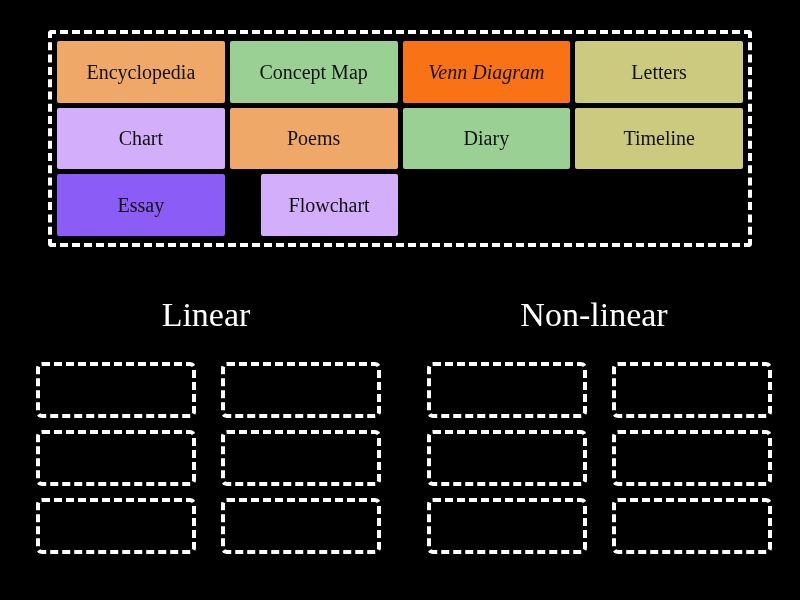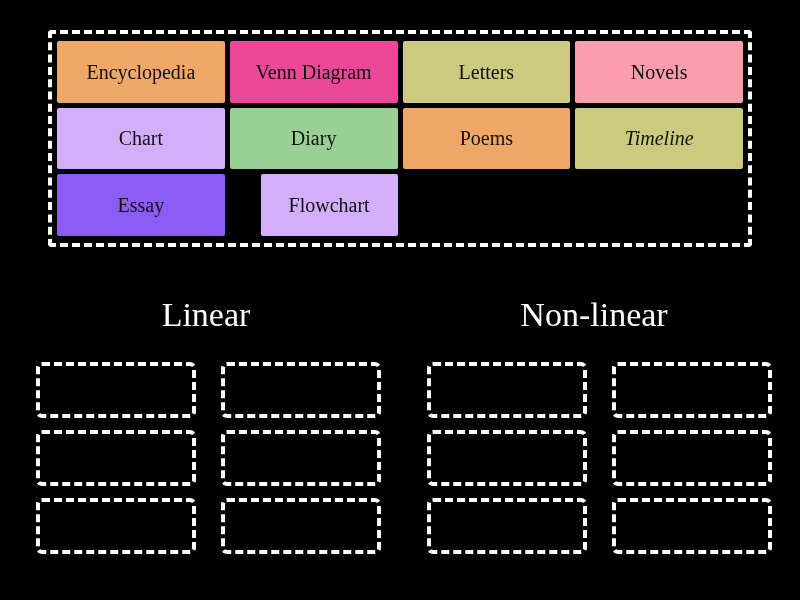--- a/index.html
+++ b/index.html
@@ -107,41 +107,41 @@
 <body>
 
 <div id="stage" style="background: rgb(0, 0, 0);">
 
   <div class="tile-bank">
     <div class="tile-grid">
 
       <div class="tile" style="background-color: rgb(240, 168, 104);">
         <span>Encyclopedia</span>
       </div>
-      <div class="tile" style="background-color: #ec4899;">
+      <div class="tile" style="background-color: rgb(154, 208, 148);">
+        <span>Concept Map</span>
+      </div>
+      <div class="tile" style="background-color: #f97316; font-style: italic;">
         <span>Venn Diagram</span>
       </div>
       <div class="tile" style="background-color: rgb(204, 202, 126);">
         <span>Letters</span>
       </div>
 
-      <div class="tile" style="background-color: rgb(250, 157, 175);">
-        <span>Novels</span>
-      </div>
       <div class="tile" style="background-color: rgb(211, 174, 250);">
         <span>Chart</span>
+      </div>
+      <div class="tile" style="background-color: rgb(240, 168, 104);">
+        <span>Poems</span>
       </div>
       <div class="tile" style="background-color: rgb(154, 208, 148);">
         <span>Diary</span>
       </div>
-      <div class="tile" style="background-color: rgb(240, 168, 104);">
-        <span>Poems</span>
-      </div>
 
-      <div class="tile" style="background-color: rgb(204, 202, 126); font-style: italic;">
+      <div class="tile" style="background-color: rgb(204, 202, 126);">
         <span>Timeline</span>
       </div>
       <div class="tile" style="background-color: #8b5cf6;">
         <span>Essay</span>
       </div>
       <div class="tile" style="background-color: rgb(211, 174, 250); margin-left: 31px;">
         <span>Flowchart</span>
       </div>
 
     </div>

